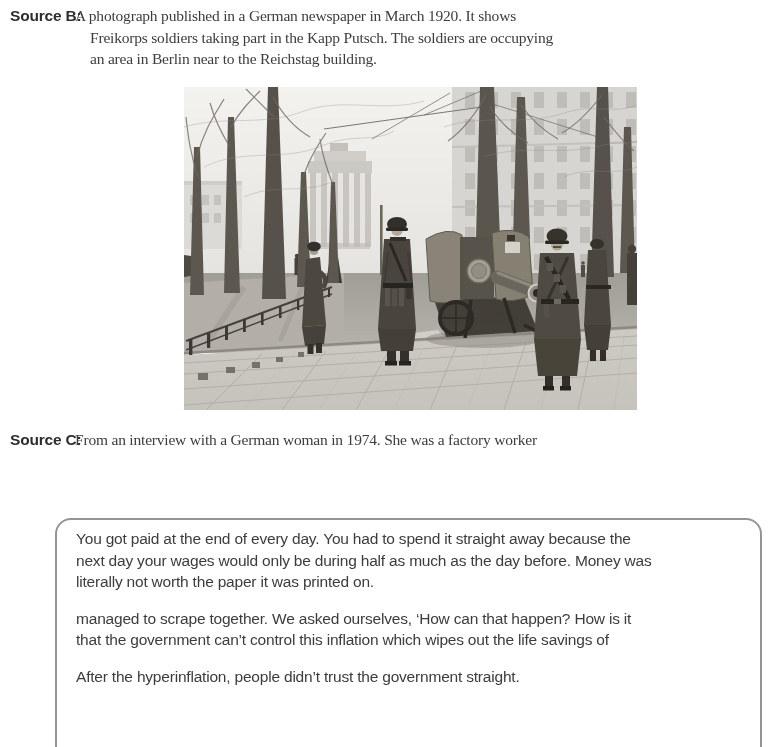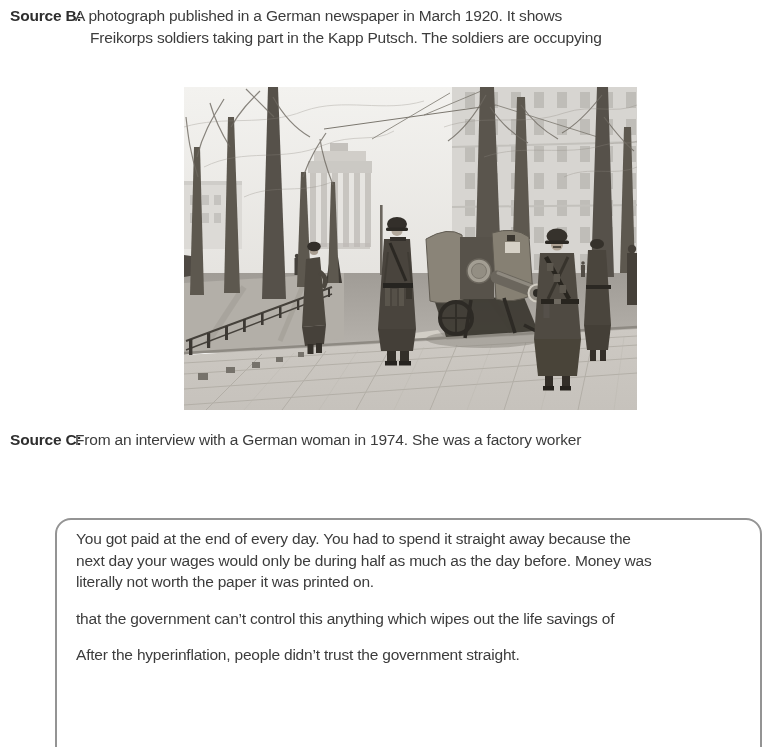--- a/index.html
+++ b/index.html
@@ -1,41 +1,42 @@
 <!DOCTYPE html>
 <html><head>
 <meta charset="utf-8">
 <style>
   html,body{margin:0;padding:0;background:#ffffff;}
   .page{position:relative;width:777px;height:747px;background:#ffffff;overflow:hidden;
         font-family:"Liberation Sans",sans-serif;color:#3c3c3c;
         font-size:15.5px;line-height:21.5px;letter-spacing:-0.2px;}
   .source-block{position:absolute;display:flex;}
   .src-label{flex:none;width:65px;font-weight:700;color:#2e2e2e;white-space:nowrap;}
-  .src-lines{padding-left:15px;}
+  .src-lines{padding-left:15px;font-family:Liberation Serif, serif;}
   .src-lines .ln{white-space:nowrap;}
   .src-lines .ln:first-child{margin-left:-15px;}
   #photo-wrap{position:absolute;left:184px;top:87px;width:453px;height:323px;}
   #photo-wrap svg{display:block;}
   .quote-box{position:absolute;left:55px;top:518px;width:707px;height:282px;
              box-sizing:border-box;border:2px solid #949494;border-radius:16px;
              padding:8px 16px 3px 19px;background:#ffffff;}
   .quote-box .para{margin:0 0 15px 0;}
   .quote-box .ln{white-space:nowrap;}
 </style>
 </head>
 <body>
 
 <div class="page">
 
   <div class="source-block" style="left:10px;top:5px;width:700px;">
     <div class="src-label">Source B:</div>
     <div class="src-lines">
       <div class="ln">A photograph published in a German newspaper in March 1920. It shows</div>
       <div class="ln">Freikorps soldiers taking part in the Kapp Putsch. The soldiers are occupying</div>
+      <div class="ln">an area in Berlin near to the Reichstag building.</div>
     </div>
   </div>
 
   <div id="photo-wrap">
     <svg width="453" height="323" viewBox="0 0 453 323" xmlns="http://www.w3.org/2000/svg">
       <defs>
         <linearGradient id="skyG" x1="0" y1="0" x2="0" y2="1">
           <stop offset="0" stop-color="#f3f2ef"></stop>
             <stop offset="1" stop-color="#e4e2de"></stop>
         </linearGradient>
@@ -314,20 +315,21 @@
     </div>
   </div>
 
   <div class="quote-box">
     <div class="para">
       <div class="ln">You got paid at the end of every day. You had to spend it straight away because the</div>
       <div class="ln">next day your wages would only be during half as much as the day before. Money was</div>
       <div class="ln">literally not worth the paper it was printed on.</div>
     </div>
     <div class="para">
-      <div class="ln">that the government can’t control this anything which wipes out the life savings of</div>
+      <div class="ln">managed to scrape together. We asked ourselves, ‘How can that happen? How is it</div>
+      <div class="ln">that the government can’t control this inflation which wipes out the life savings of</div>
     </div>
     <div class="para">
       <div class="ln">After the hyperinflation, people didn’t trust the government straight.</div>
     </div>
   </div>
 
 </div>
 
 </body></html>

